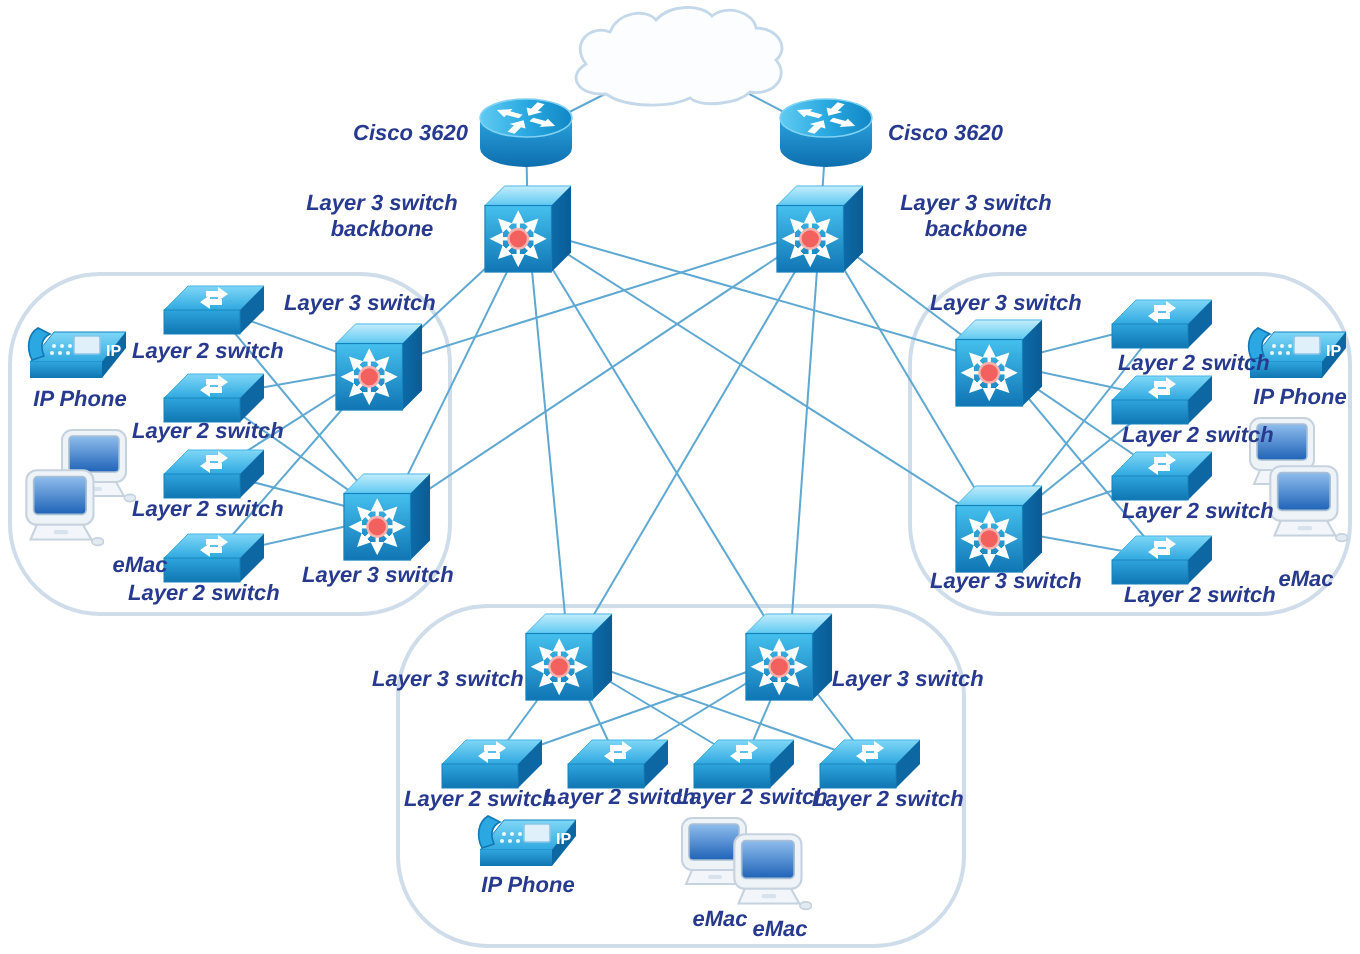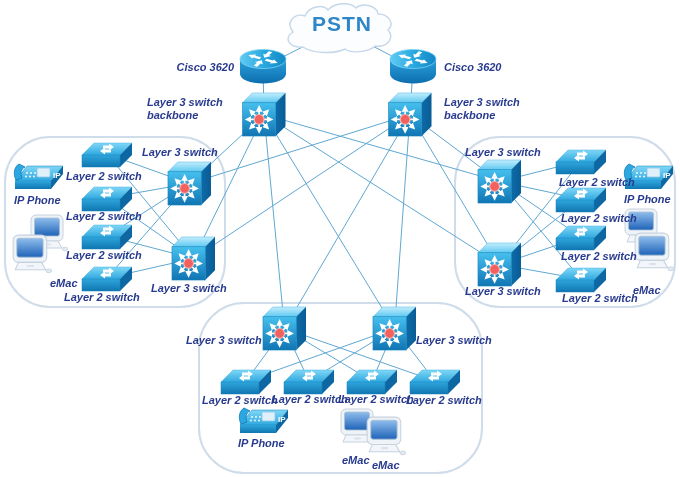--- a/index.html
+++ b/index.html
@@ -10,21 +10,21 @@
            border-radius:46px; background:#fff; z-index:1; }
 
   #wires { position:absolute; left:0; top:0; width:680px; height:477px;
            z-index:2; pointer-events:none; }
 
   .node { position:absolute; z-index:3; }
   .node svg { display:block; width:100%; height:100%; }
 
   .lbl { position:absolute; z-index:4; font-size:11px; font-weight:bold;
          color:var(--label-color,#283a8e); line-height:13px; white-space:nowrap;font-style:italic; }
-  .lbl.center { text-align:left; }
+  .lbl.center { text-align:center; }
   .lbl.right  { text-align:right; }
   .lbl.wrap   { white-space:normal; }
   .pstn { position:absolute; z-index:4; font-size:21px; font-weight:bold;
           letter-spacing:1px; color:var(--pstn-color,#2e86c8); text-align:center; }
   .defs-holder { position:absolute; width:0; height:0; overflow:hidden; }
 </style>
 </head>
 <body>
 
 <svg class="defs-holder" aria-hidden="true">
@@ -115,21 +115,20 @@
       <line x1="372" y1="381" x2="394.5" y2="328.5" stroke="#5fa8d2" stroke-width="1"></line>
       <line x1="435" y1="381" x2="284.5" y2="328.5" stroke="#5fa8d2" stroke-width="1"></line>
       <line x1="435" y1="381" x2="394.5" y2="328.5" stroke="#5fa8d2" stroke-width="1"></line>
     </svg>
 
   <span class="node" style="left:281px; top:2px; width:116px; height:53px;">
   <svg viewBox="0 0 116 53">
     <path d="M22,45 C8,46 2,36 12,30 C4,20 14,10 24,14 C28,4 42,2 47,8 C54,0 70,0 75,6 C82,0 96,4 97,12 C108,12 114,22 107,28 C114,36 106,46 94,44 C88,50 70,52 64,47 C54,52 32,52 22,45 Z" fill="#fcfdff" stroke="#c5d8ea" stroke-width="1.4"></path>
   </svg>
 </span>
-  <div class="pstn" style="left:300px; top:12px; width:84px;">PSTN</div>
 
   <span class="node" style="left:237px; top:46px; width:52px; height:42px;">
   <svg viewBox="0 0 50 42">
     <path d="M2,13 v15 a23,9.5 0 0 0 46,0 v-15 Z" fill="url(#gRouterBody)"></path>
     <ellipse cx="25" cy="13" rx="23" ry="9.5" fill="url(#gRouterTop)" stroke="#7fd2f3" stroke-width="0.8"></ellipse>
     <g transform="translate(25,13) scale(1,0.52)" fill="#ffffff">
       <g transform="rotate(28)">
             <path transform="translate(3,0)" d="M0,-2 L7,-2 L7,-4.5 L13.5,0 L7,4.5 L7,2 L0,2 Z"></path>
           </g>
       <g transform="rotate(208)">

